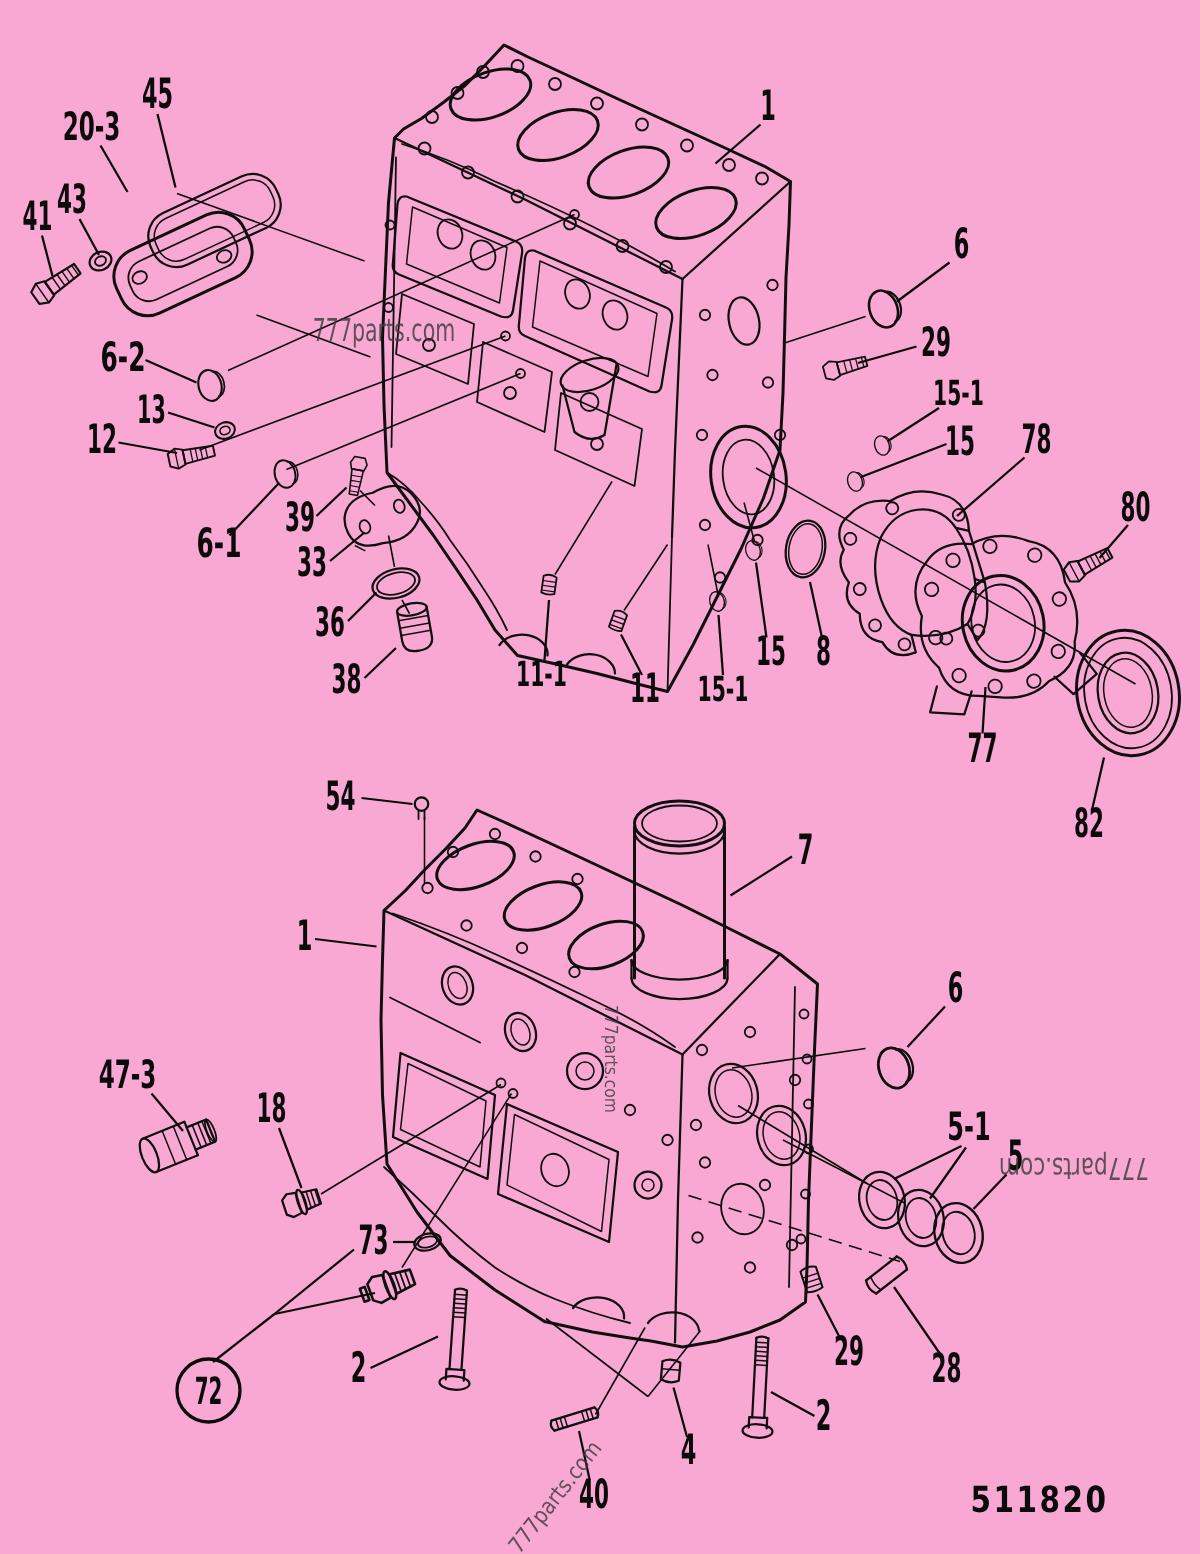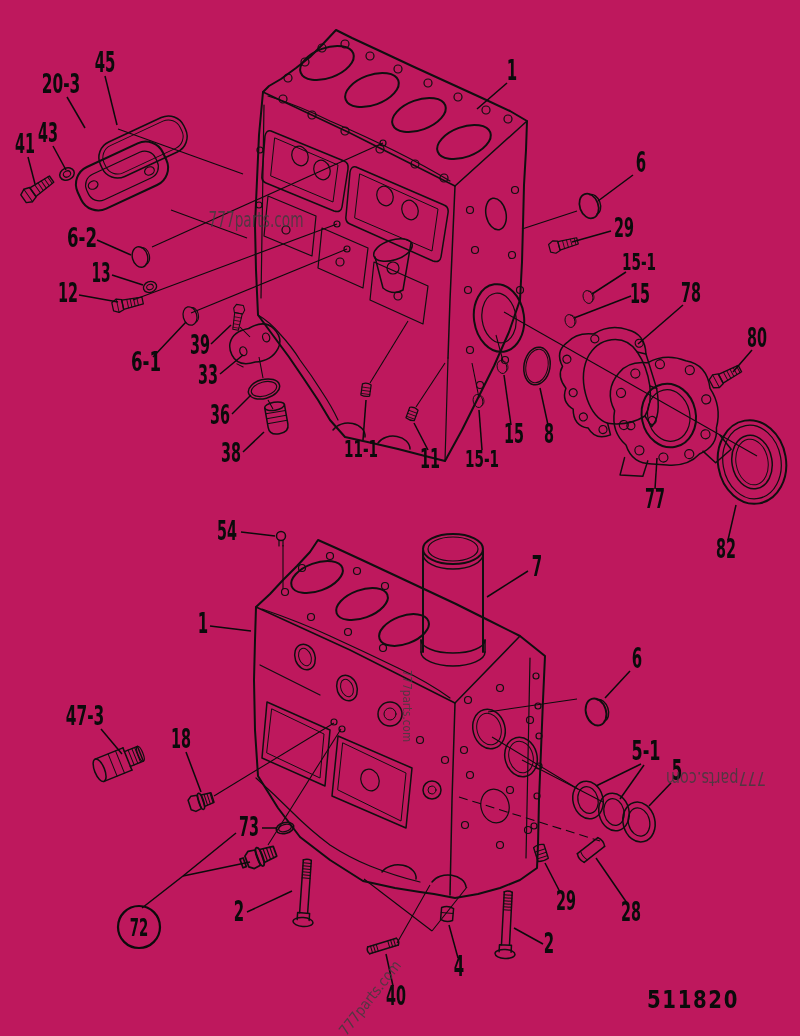--- a/index.html
+++ b/index.html
@@ -1,16 +1,16 @@
 <!DOCTYPE html>
 <html><head>
 <meta charset="utf-8">
 <style>
   html,body{margin:0;padding:0;background:#fff}
-  .stage{position:relative;width:800px;height:1036px;background:#be185d;overflow:hidden}
+  .stage{position:relative;width:800px;height:1036px;background:#f9a8d4;overflow:hidden}
   svg{display:block}
   text{user-select:none}
   .callout{font-family:"DejaVu Sans",sans-serif;font-weight:700;fill:#0b0b0b}
   .watermark{font-family:"DejaVu Sans",sans-serif;font-weight:400;fill:#3d3d3d;opacity:.82}
   .fig-num{font-family:"DejaVu Sans",sans-serif;font-weight:700;fill:#0b0b0b;letter-spacing:2px}
   .leader{stroke:#0b0b0b;stroke-width:1.5;fill:none}
   .co-circle{fill:none;stroke:#0b0b0b;stroke-width:2.2}
   .thin{stroke:#0b0b0b;stroke-width:1.05;fill:none}
   .dash{stroke-dasharray:9,5}
   .b2{fill:none;stroke:#0f0f0f;stroke-width:2;stroke-linejoin:round;stroke-linecap:round}

